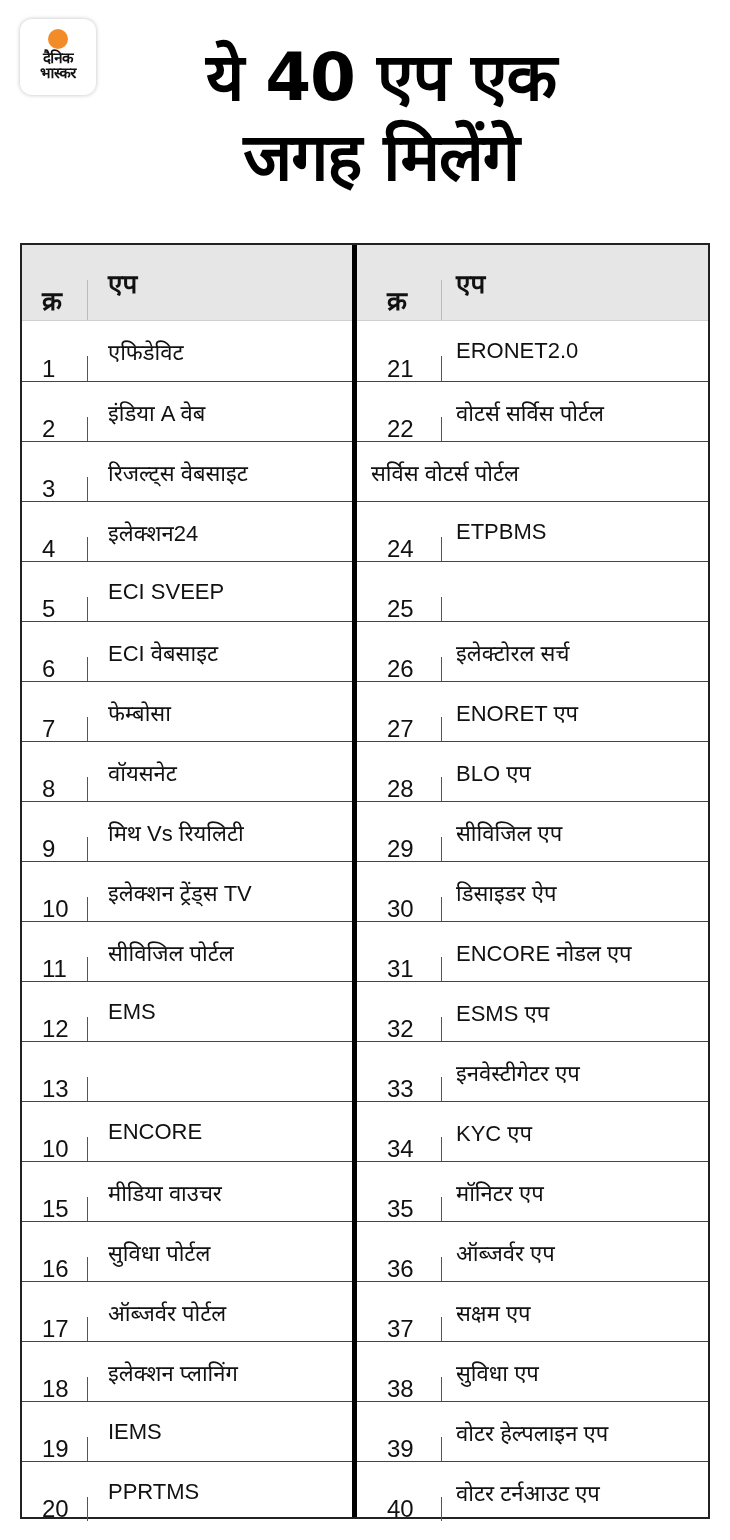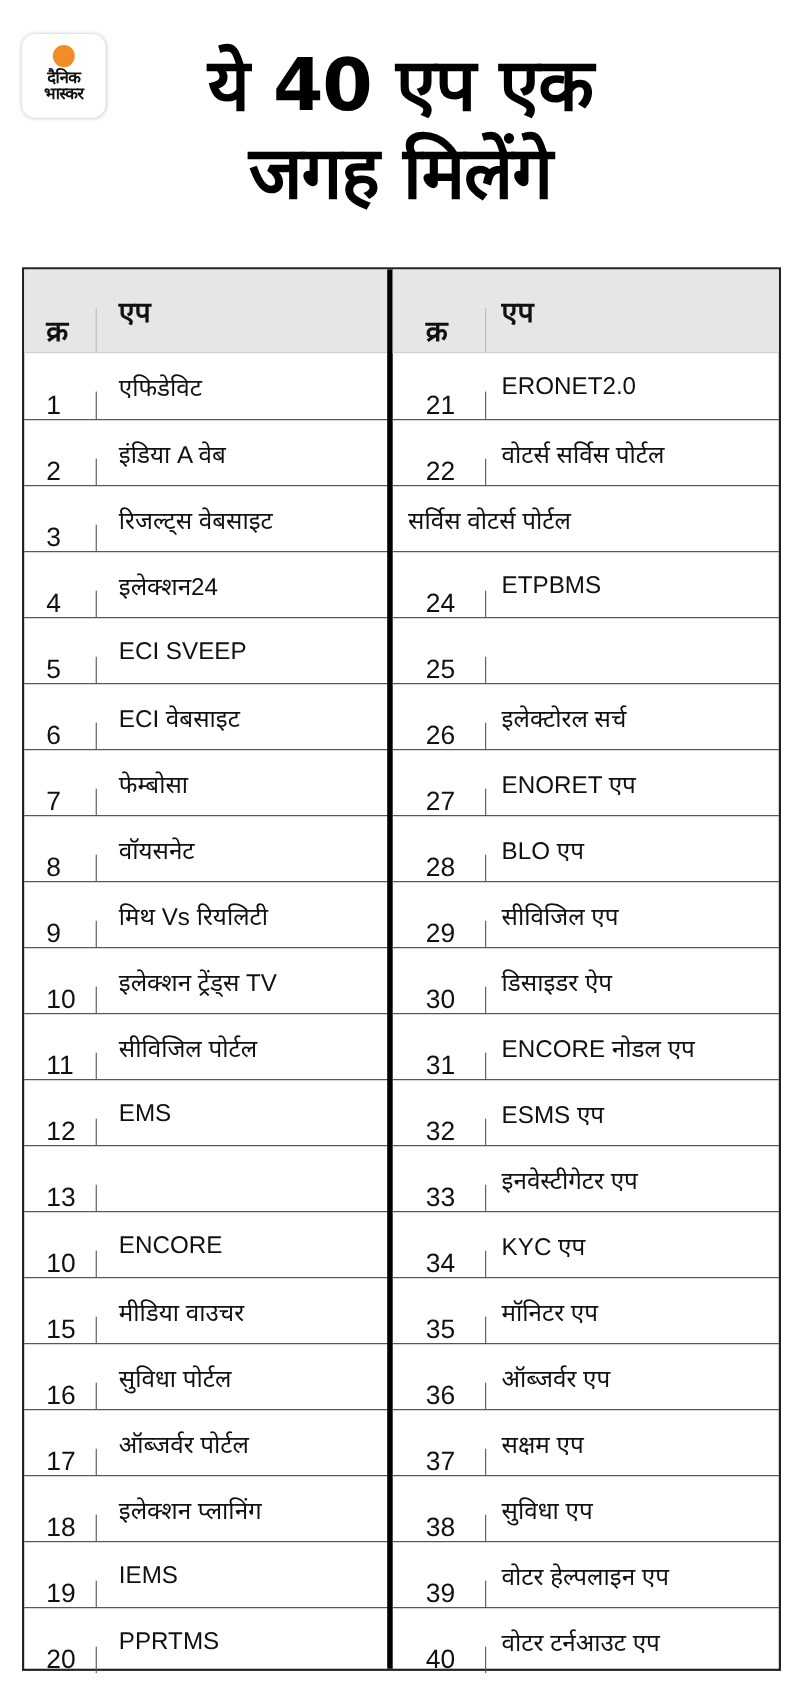--- a/index.html
+++ b/index.html
@@ -1,25 +1,25 @@
 <!DOCTYPE html>
 <html><head>
 <meta charset="utf-8">
 <style>
   html, body { margin:0; padding:0; background:#ffffff; }
   body { width:730px; height:1540px; position:relative; overflow:hidden;
          font-family: "Liberation Sans", "DejaVu Sans", sans-serif; color:#111; }
   .logo { position:absolute; left:20px; top:19px; width:76px; height:76px;
           border-radius:12px; background:#fff; box-shadow:0 0 4px rgba(0,0,0,0.25);
-          display:flex; flex-direction:column; align-items:center; justify-content:flex-start;margin-top:12px; }
+          display:flex; flex-direction:column; align-items:center; justify-content:flex-start; }
   .logo .sun { width:20px; height:20px; border-radius:50%; background:#f28c28; margin-top:10px; }
   .logo .l1, .logo .l2 { font-family:"DejaVu Sans", sans-serif; font-weight:bold; font-size:15px;
           line-height:15px; color:#111; letter-spacing:-0.5px; }
   .logo .l1 { margin-top:2px; }
-  .title { position:absolute; left:99px; width:530px; top:38px; text-align:center;
+  .title { position:absolute; left:116px; width:530px; top:38px; text-align:center;
            font-family:"DejaVu Sans", sans-serif; font-weight:bold; font-size:66px; line-height:80px;
            color:#000; letter-spacing:-1px; }
   .table { position:absolute; left:20px; top:243px; width:690px; height:1276px;
            border:2px solid #222; box-sizing:border-box; }
   .col { position:absolute; top:0; bottom:0; }
   .col.left { left:0; width:331px; }
   .col.right { left:335px; right:0; }
   .divider { position:absolute; left:330px; top:0; bottom:0; width:5px; background:#000; }
   .hdr { height:75px; background:#e6e6e6; display:flex; border-bottom:1px solid #d0d0d0; }
   .row { height:60px; display:flex; border-top:1px solid #444; box-sizing:border-box; }

